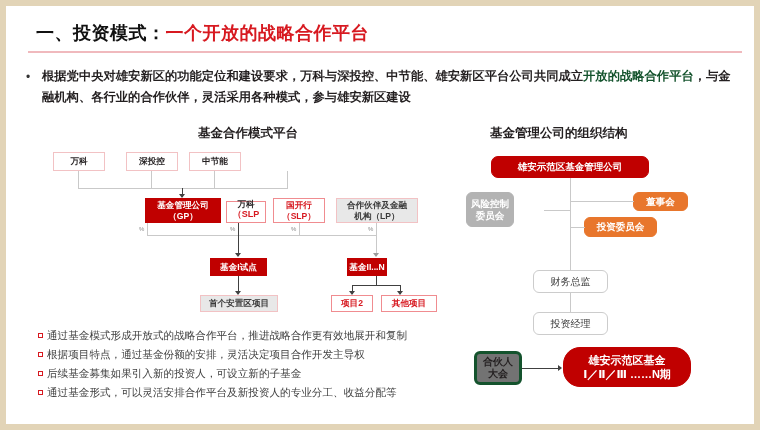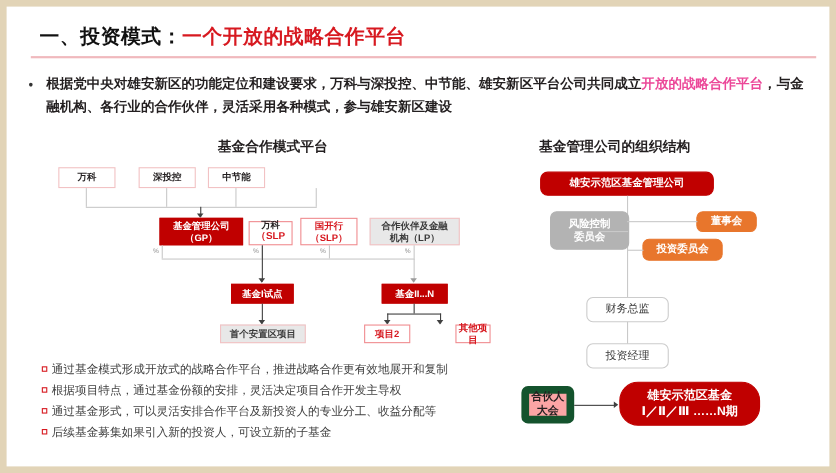--- a/index.html
+++ b/index.html
@@ -47,21 +47,21 @@
     left: 0; top: 4px;
     font-size: 12px; color: #333;
   }
   #lead .lead-text {
     margin-left: 16px;
     font-size: 12.3px;
     font-weight: bold;
     line-height: 21px;
     color: #231f20;
   }
-  #lead .lead-text .t-red { color: #ec4899; }
+  #lead .lead-text .t-red { color: #14532d; }
 
   
   .section-title {
     position: absolute;
     font-size: 12.5px;
     font-weight: bold;
     color: #231f20;
     white-space: nowrap;
   }
   #left-section-title  { left: 192px; top: 119px; }
@@ -148,21 +148,21 @@
     background: #c00000; color: #fff; border: 1px solid #c00000;
     border-radius: 7px;
   }
   .rnode.orange {
     background: #e8762c; color: #fff; border: 1px solid #e8762c;
   }
   .rnode.greyb {
     background: #b3b3b3; color: #ffffff; border: 1px solid #b3b3b3;
   }
   .rnode.greylight {
-    background: #fca5a5; color: #231f20; border: 7px solid #14532d;
+    background: #737373; color: #231f20; border: 3px solid #14532d;
   }
   .rnode.plain {
     background: #ffffff; color: #3a3a3a;
     border: 1px solid #cccccc; font-weight: normal; font-size: 10px;
   }
 
   
   #bullets {
     position: absolute;
     left: 32px; top: 320px;
@@ -245,41 +245,41 @@
 
   <div class="ln light" style="left:141px; top:229px; width:230px; height:1px;"></div>
 
   <div class="ln dark" style="left:232px; top:217px; width:1px; height:33px;"></div>
   <div class="arrowhead" style="left:229px; top:247px;"></div>
 
   <div class="ln light" style="left:370px; top:229px; width:1px; height:21px;"></div>
   <div class="arrowhead grey" style="left:367px; top:247px;"></div>
 
   <div class="node red" style="left:204px; top:252px; width:57px; height:18px;">基金I试点</div>
-  <div class="node red" style="left:341px; top:252px; width:60px; height:18px;">基金II...N</div>
+  <div class="node red" style="left:341px; top:252px; width:40px; height:18px;">基金II...N</div>
 
   <div class="ln dark" style="left:232px; top:270px; width:1px; height:18px;"></div>
   <div class="arrowhead" style="left:229px; top:285px;"></div>
   <div class="node grey" style="left:194px; top:289px; width:78px; height:17px;">首个安置区项目</div>
 
   <div class="ln dark" style="left:370px; top:270px; width:1px; height:9px;"></div>
   <div class="ln dark" style="left:346px; top:279px; width:49px; height:1px;"></div>
   <div class="ln dark" style="left:346px; top:279px; width:1px; height:9px;"></div>
   <div class="ln dark" style="left:394px; top:279px; width:1px; height:9px;"></div>
   <div class="arrowhead" style="left:343px; top:285px;"></div>
   <div class="arrowhead" style="left:391px; top:285px;"></div>
 
   <div class="node redtext" style="left:325px; top:289px; width:42px; height:17px;">项目2</div>
-  <div class="node redtext" style="left:375px; top:289px; width:32px; height:17px;margin-left:33px;">其他项目</div>
+  <div class="node redtext" style="left:375px; top:289px; width:56px; height:17px;">其他项目</div>
 
   <div class="rnode redbig" style="left:485px; top:150px; width:158px; height:22px;">雄安示范区基金管理公司</div>
 
   <div class="ln light" style="left:564px; top:172px; width:1px; height:150px;"></div>
 
-  <div class="rnode greyb" style="left:494px; top:186px; width:72px; height:35px;">风险控制
+  <div class="rnode greyb" style="left:460px; top:186px; width:48px; height:35px;">风险控制
 委员会</div>
   <div class="ln light" style="left:538px; top:204px; width:27px; height:1px;"></div>
 
   <div class="rnode orange" style="left:627px; top:186px; width:55px; height:19px;">董事会</div>
   <div class="ln light" style="left:564px; top:195px; width:64px; height:1px;"></div>
 
   <div class="rnode orange" style="left:578px; top:211px; width:73px; height:20px;">投资委员会</div>
   <div class="ln light" style="left:564px; top:221px; width:15px; height:1px;"></div>
 
   <div class="rnode plain" style="left:527px; top:264px; width:75px; height:23px;">财务总监</div>
@@ -297,21 +297,21 @@
     <div class="row">
       <span class="sq"></span>
       <span class="txt">通过基金模式形成开放式的战略合作平台，推进战略合作更有效地展开和复制</span>
     </div>
     <div class="row">
       <span class="sq"></span>
       <span class="txt">根据项目特点，通过基金份额的安排，灵活决定项目合作开发主导权</span>
     </div>
     <div class="row">
       <span class="sq"></span>
-      <span class="txt">通过基金形式，可以灵活安排合作平台及新投资人的专业分工、收益分配等</span>
+      <span class="txt">后续基金募集如果引入新的投资人，可设立新的子基金</span>
     </div>
     <div class="row">
       <span class="sq"></span>
-      <span class="txt">后续基金募集如果引入新的投资人，可设立新的子基金</span>
+      <span class="txt">通过基金形式，可以灵活安排合作平台及新投资人的专业分工、收益分配等</span>
     </div>
   </div>
 
 </div>
 
 </body></html>

